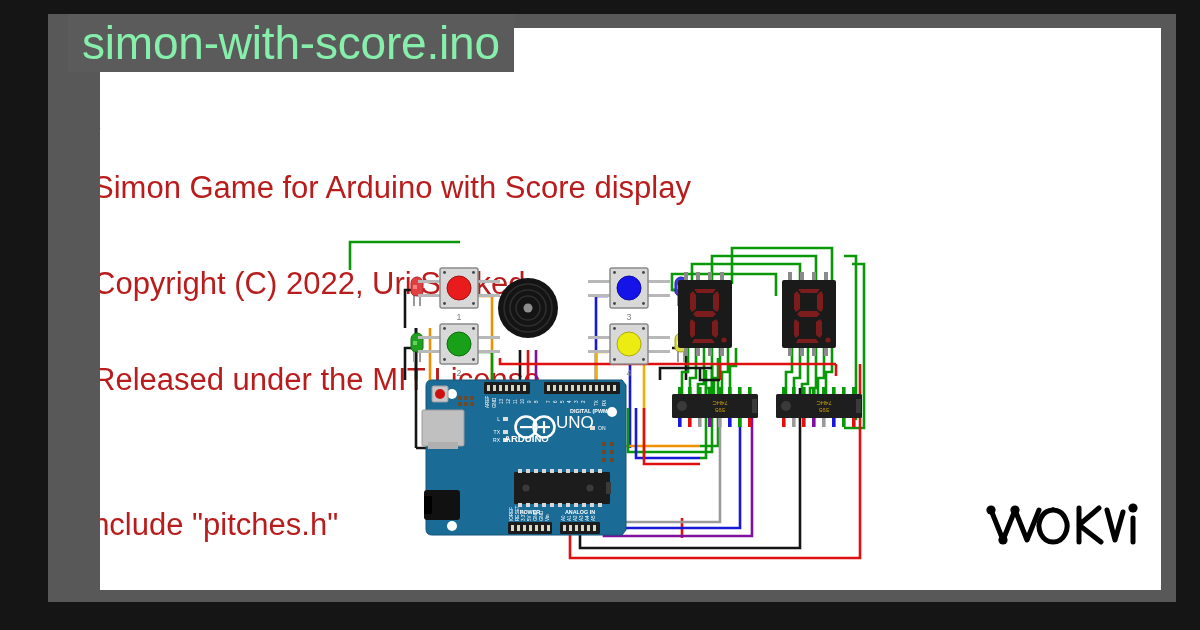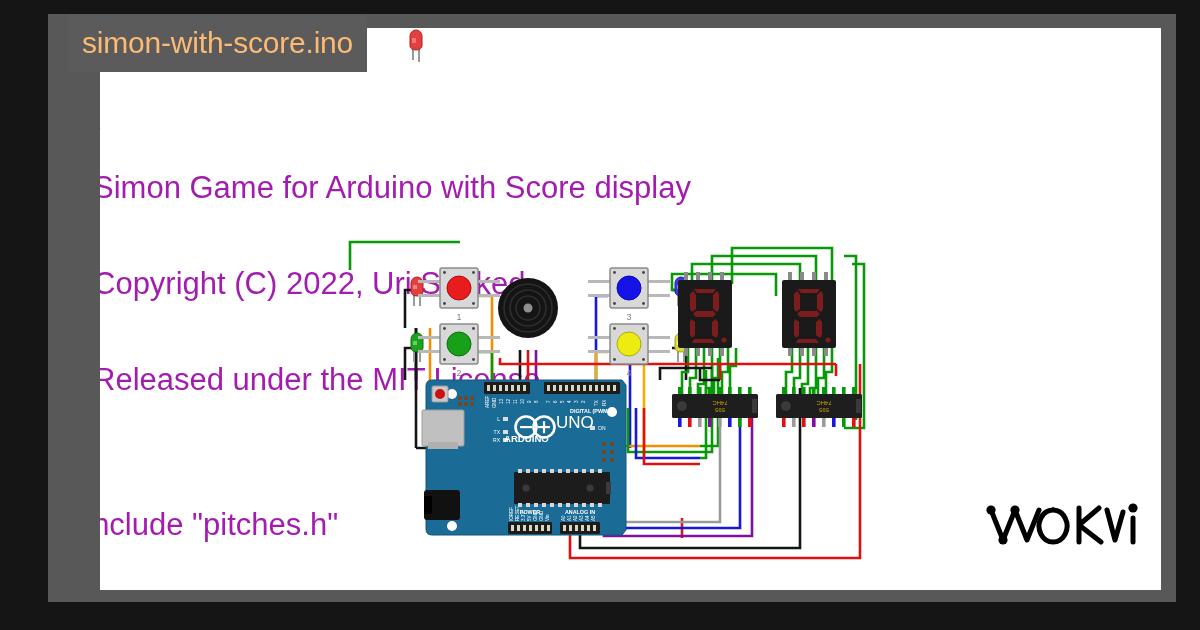--- a/index.html
+++ b/index.html
@@ -23,30 +23,30 @@
 
   
   .titlebar{
     position:absolute;left:68px;top:14px;
     height:58px;padding:0 14px;
     background:#5b5b5b;
     display:flex;align-items:center;
     z-index:40;
   }
   .titlebar .t{
-    color:#fdba74;font-size:30px;letter-spacing:-.2px;white-space:nowrap;
+    color:#86efac;font-size:46px;letter-spacing:-.2px;white-space:nowrap;
   }
 
   
   .code{
     position:absolute;left:0;top:0;width:1061px;height:562px;
     z-index:5;pointer-events:none;
   }
   .code .ln{
-    position:absolute;color:#a21caf;font-size:31px;white-space:pre;
+    position:absolute;color:#b91c1c;font-size:31px;white-space:pre;
     font-family:"Liberation Sans",sans-serif;
   }
 
   
   .circuit{position:absolute;left:0;top:0;width:1061px;height:562px;z-index:10;}
 
   
   .wokwi{position:absolute;right:18px;bottom:36px;z-index:30;}
 
   

